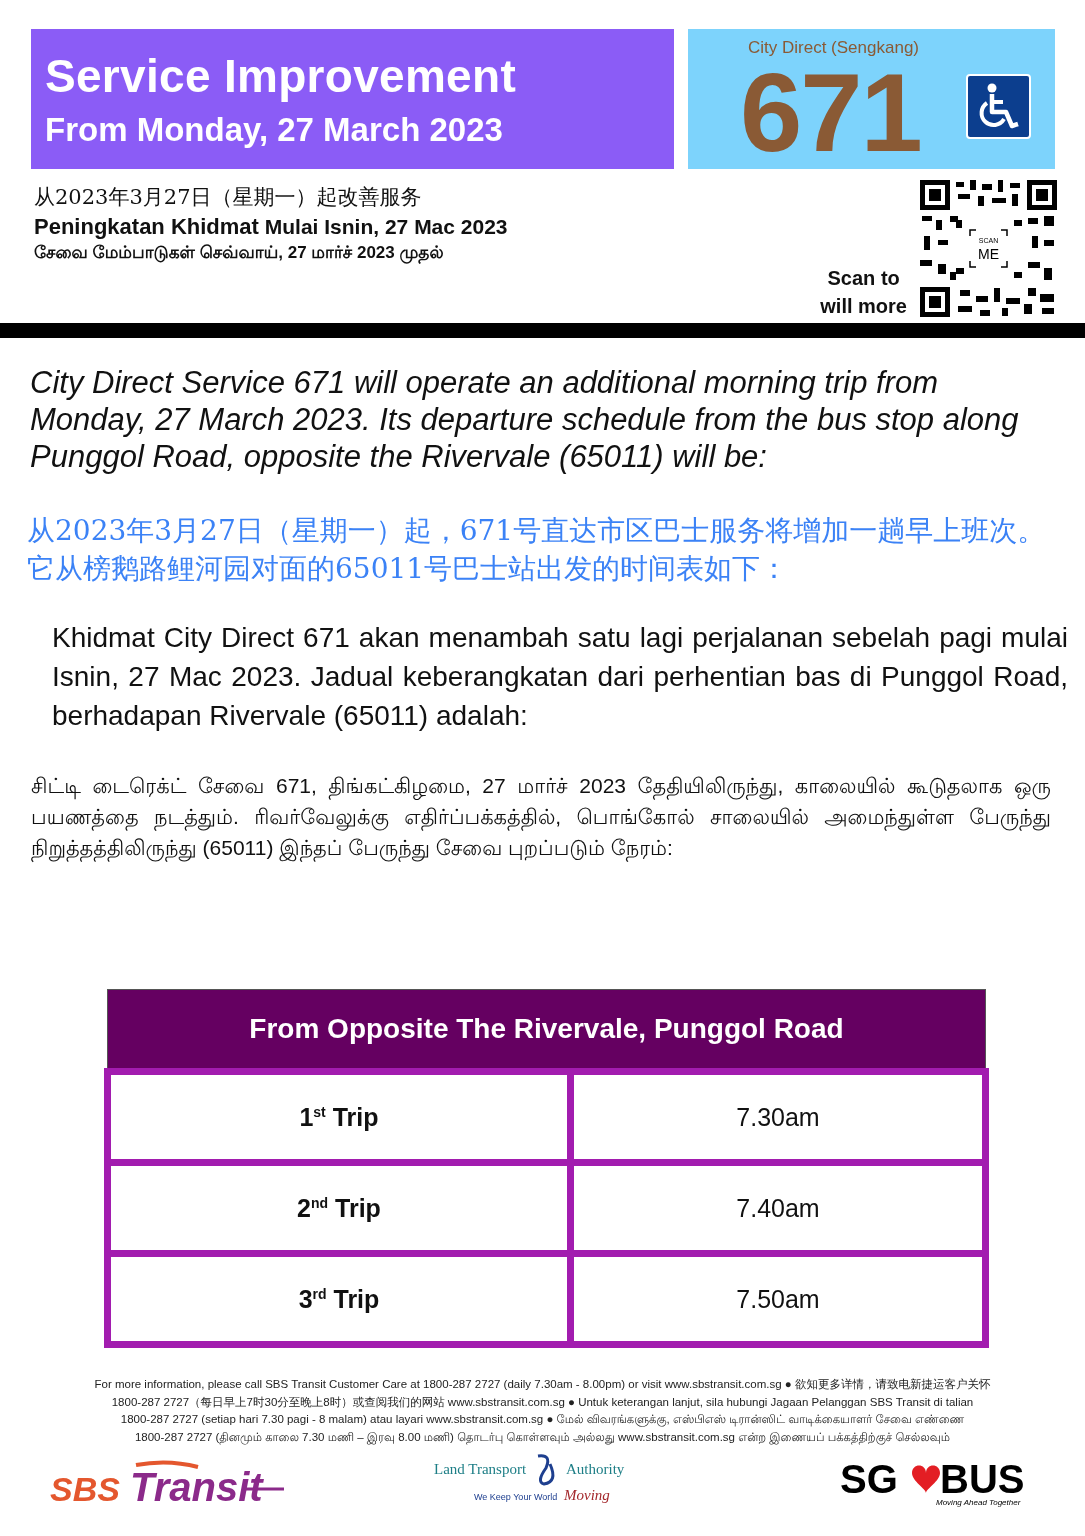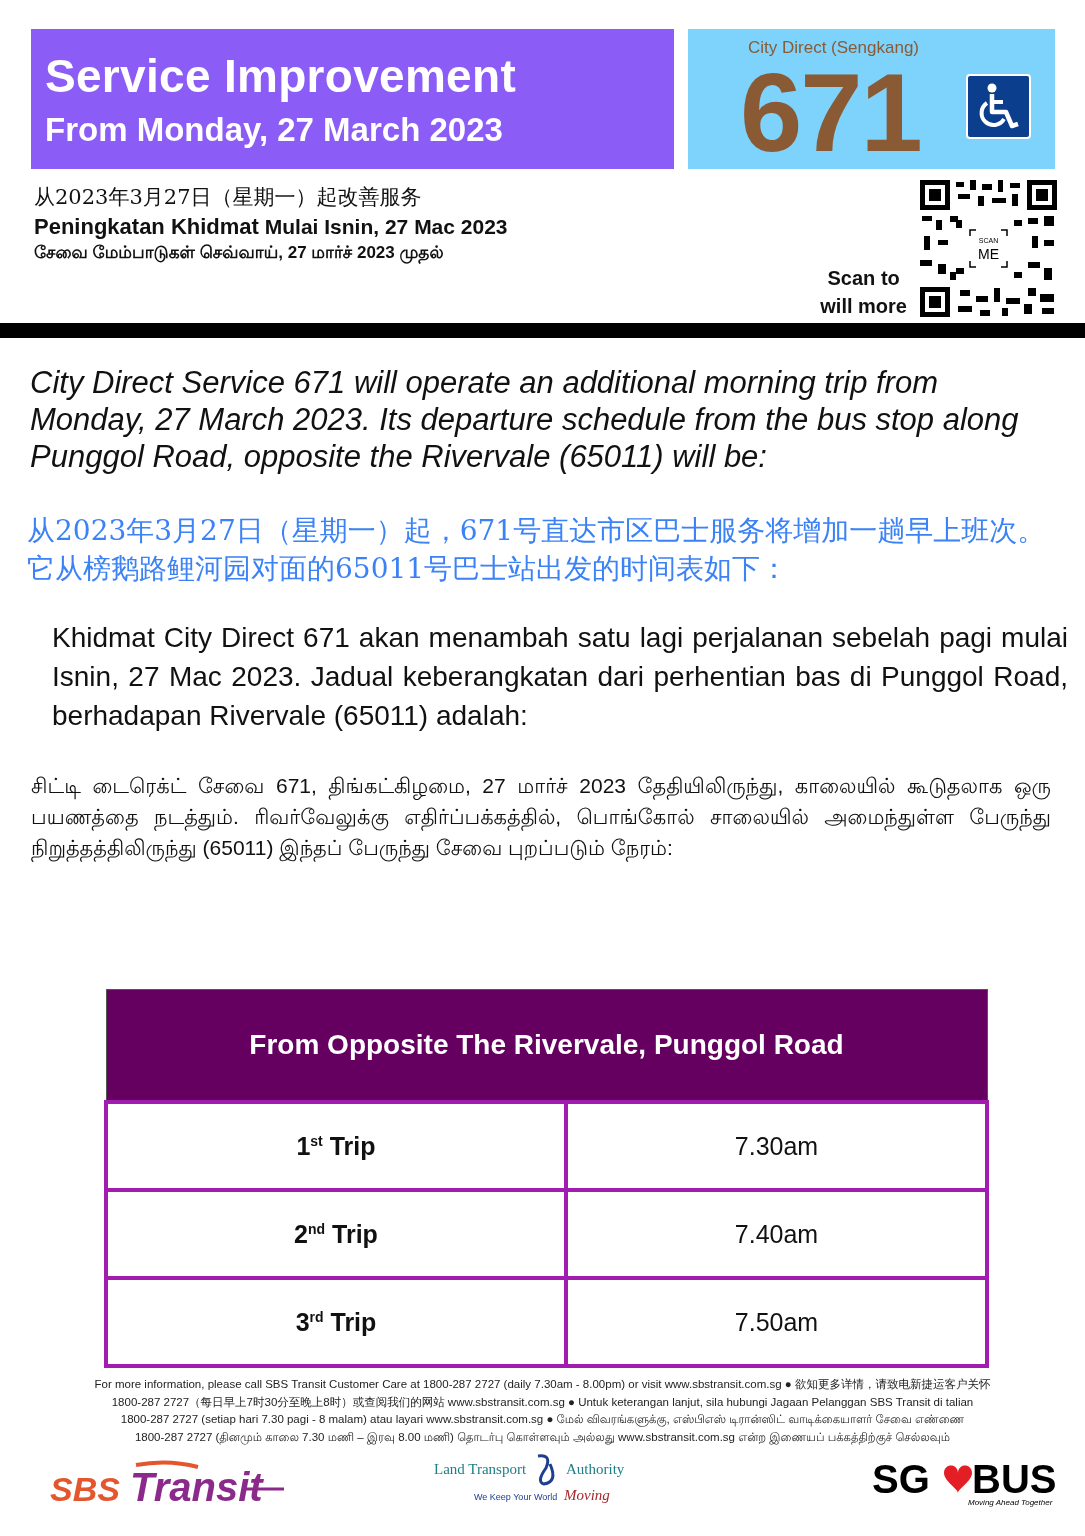--- a/index.html
+++ b/index.html
@@ -17,22 +17,22 @@
   .ml2 .thin { font-size:21px; }
   .ml3 { top:243px; font-size:17px; }
   .qr { position:absolute; left:920px; top:180px; width:137px; height:137px; }
   .scan { position:absolute; right:178px; top:264px; text-align:center; font-size:20px; font-weight:bold; line-height:28px; }
   .rule { position:absolute; left:0; top:323px; width:1085px; height:15px; background:#000; }
   .p-en { position:absolute; left:30px; top:364px; width:1030px; font-size:31px; line-height:37px;font-style:italic; }
   .p-zh { position:absolute; left:27px; top:512px; width:1030px; font-size:28px; line-height:38px; font-family:"DejaVu Serif", serif; color:#3b82f6; }
   .p-ms { position:absolute; left:31px; top:618px; width:1016px; font-size:28px; line-height:39px; text-align:justify;margin-left:21px; }
   .p-ta { position:absolute; left:31px; top:770px; width:1020px; font-size:21px; line-height:31px; text-align:justify; }
   table.sched { position:absolute; left:104px; top:989px; width:885px; border-collapse:collapse; }
-  table.sched th { background:#650061; color:#fff; font-size:28px; font-weight:bold; height:78px; padding:16px; border:1px solid #555; }
-  table.sched td { border:4px solid #a21caf; text-align:center; font-size:25px; height:84px; padding:0; }
+  table.sched th { background:#650061; color:#fff; font-size:28px; font-weight:bold; height:78px; padding:0; border:1px solid #555; }
+  table.sched td { border:7px solid #a21caf; text-align:center; font-size:25px; height:84px; padding:0; }
   table.sched td.trip { font-weight:bold; width:456px; }
   table.sched sup { font-size:14px; }
   .foot { position:absolute; left:40px; top:1376px; width:1005px; font-size:11.5px; line-height:17.5px; text-align:center; color:#222; }
   .logo { position:absolute; }
 </style>
 </head>
 <body>
 
 <div class="banner">
   <div class="t1">Service Improvement</div>
@@ -165,20 +165,20 @@
 </div>
 <div class="logo" style="left:432px; top:1452px; width:205px; height:60px;">
   <svg width="205" height="60" viewBox="0 0 205 60">
     <text x="2" y="22" font-size="15" font-family="Liberation Serif, serif" fill="#1d7e86">Land Transport</text>
     <path d="M106 4 Q120 2 114 16 Q104 30 112 32 Q126 30 118 12" stroke="#1e3f8f" stroke-width="3" fill="none"></path>
     <text x="134" y="22" font-size="15" font-family="Liberation Serif, serif" fill="#1d7e86">Authority</text>
     <text x="42" y="48" font-size="9" font-family="Liberation Sans, sans-serif" fill="#1e3f8f">We Keep Your World</text>
     <text x="132" y="48" font-size="15" font-style="italic" font-family="Liberation Serif, serif" fill="#a3262a">Moving</text>
   </svg>
 </div>
-<div class="logo" style="left:838px; top:1455px; width:195px; height:58px;margin-left:32px;">
+<div class="logo" style="left:838px; top:1455px; width:195px; height:58px;">
   <svg width="195" height="58" viewBox="0 0 195 58">
     <text x="2" y="38" font-size="40" font-weight="bold" font-family="Liberation Sans, sans-serif" fill="#000">SG</text>
     <path d="M88 18 C88 8 74 8 74 18 C74 26 88 34 88 38 C88 34 102 26 102 18 C102 8 88 8 88 18 Z" fill="#e31e24" transform="translate(0,0)"></path>
     <text x="102" y="38" font-size="40" font-weight="bold" font-family="Liberation Sans, sans-serif" fill="#000">BUS</text>
     <text x="98" y="50" font-size="8" font-style="italic" font-family="Liberation Sans, sans-serif" fill="#000">Moving Ahead Together</text>
   </svg>
 </div>
 
 </body></html>

